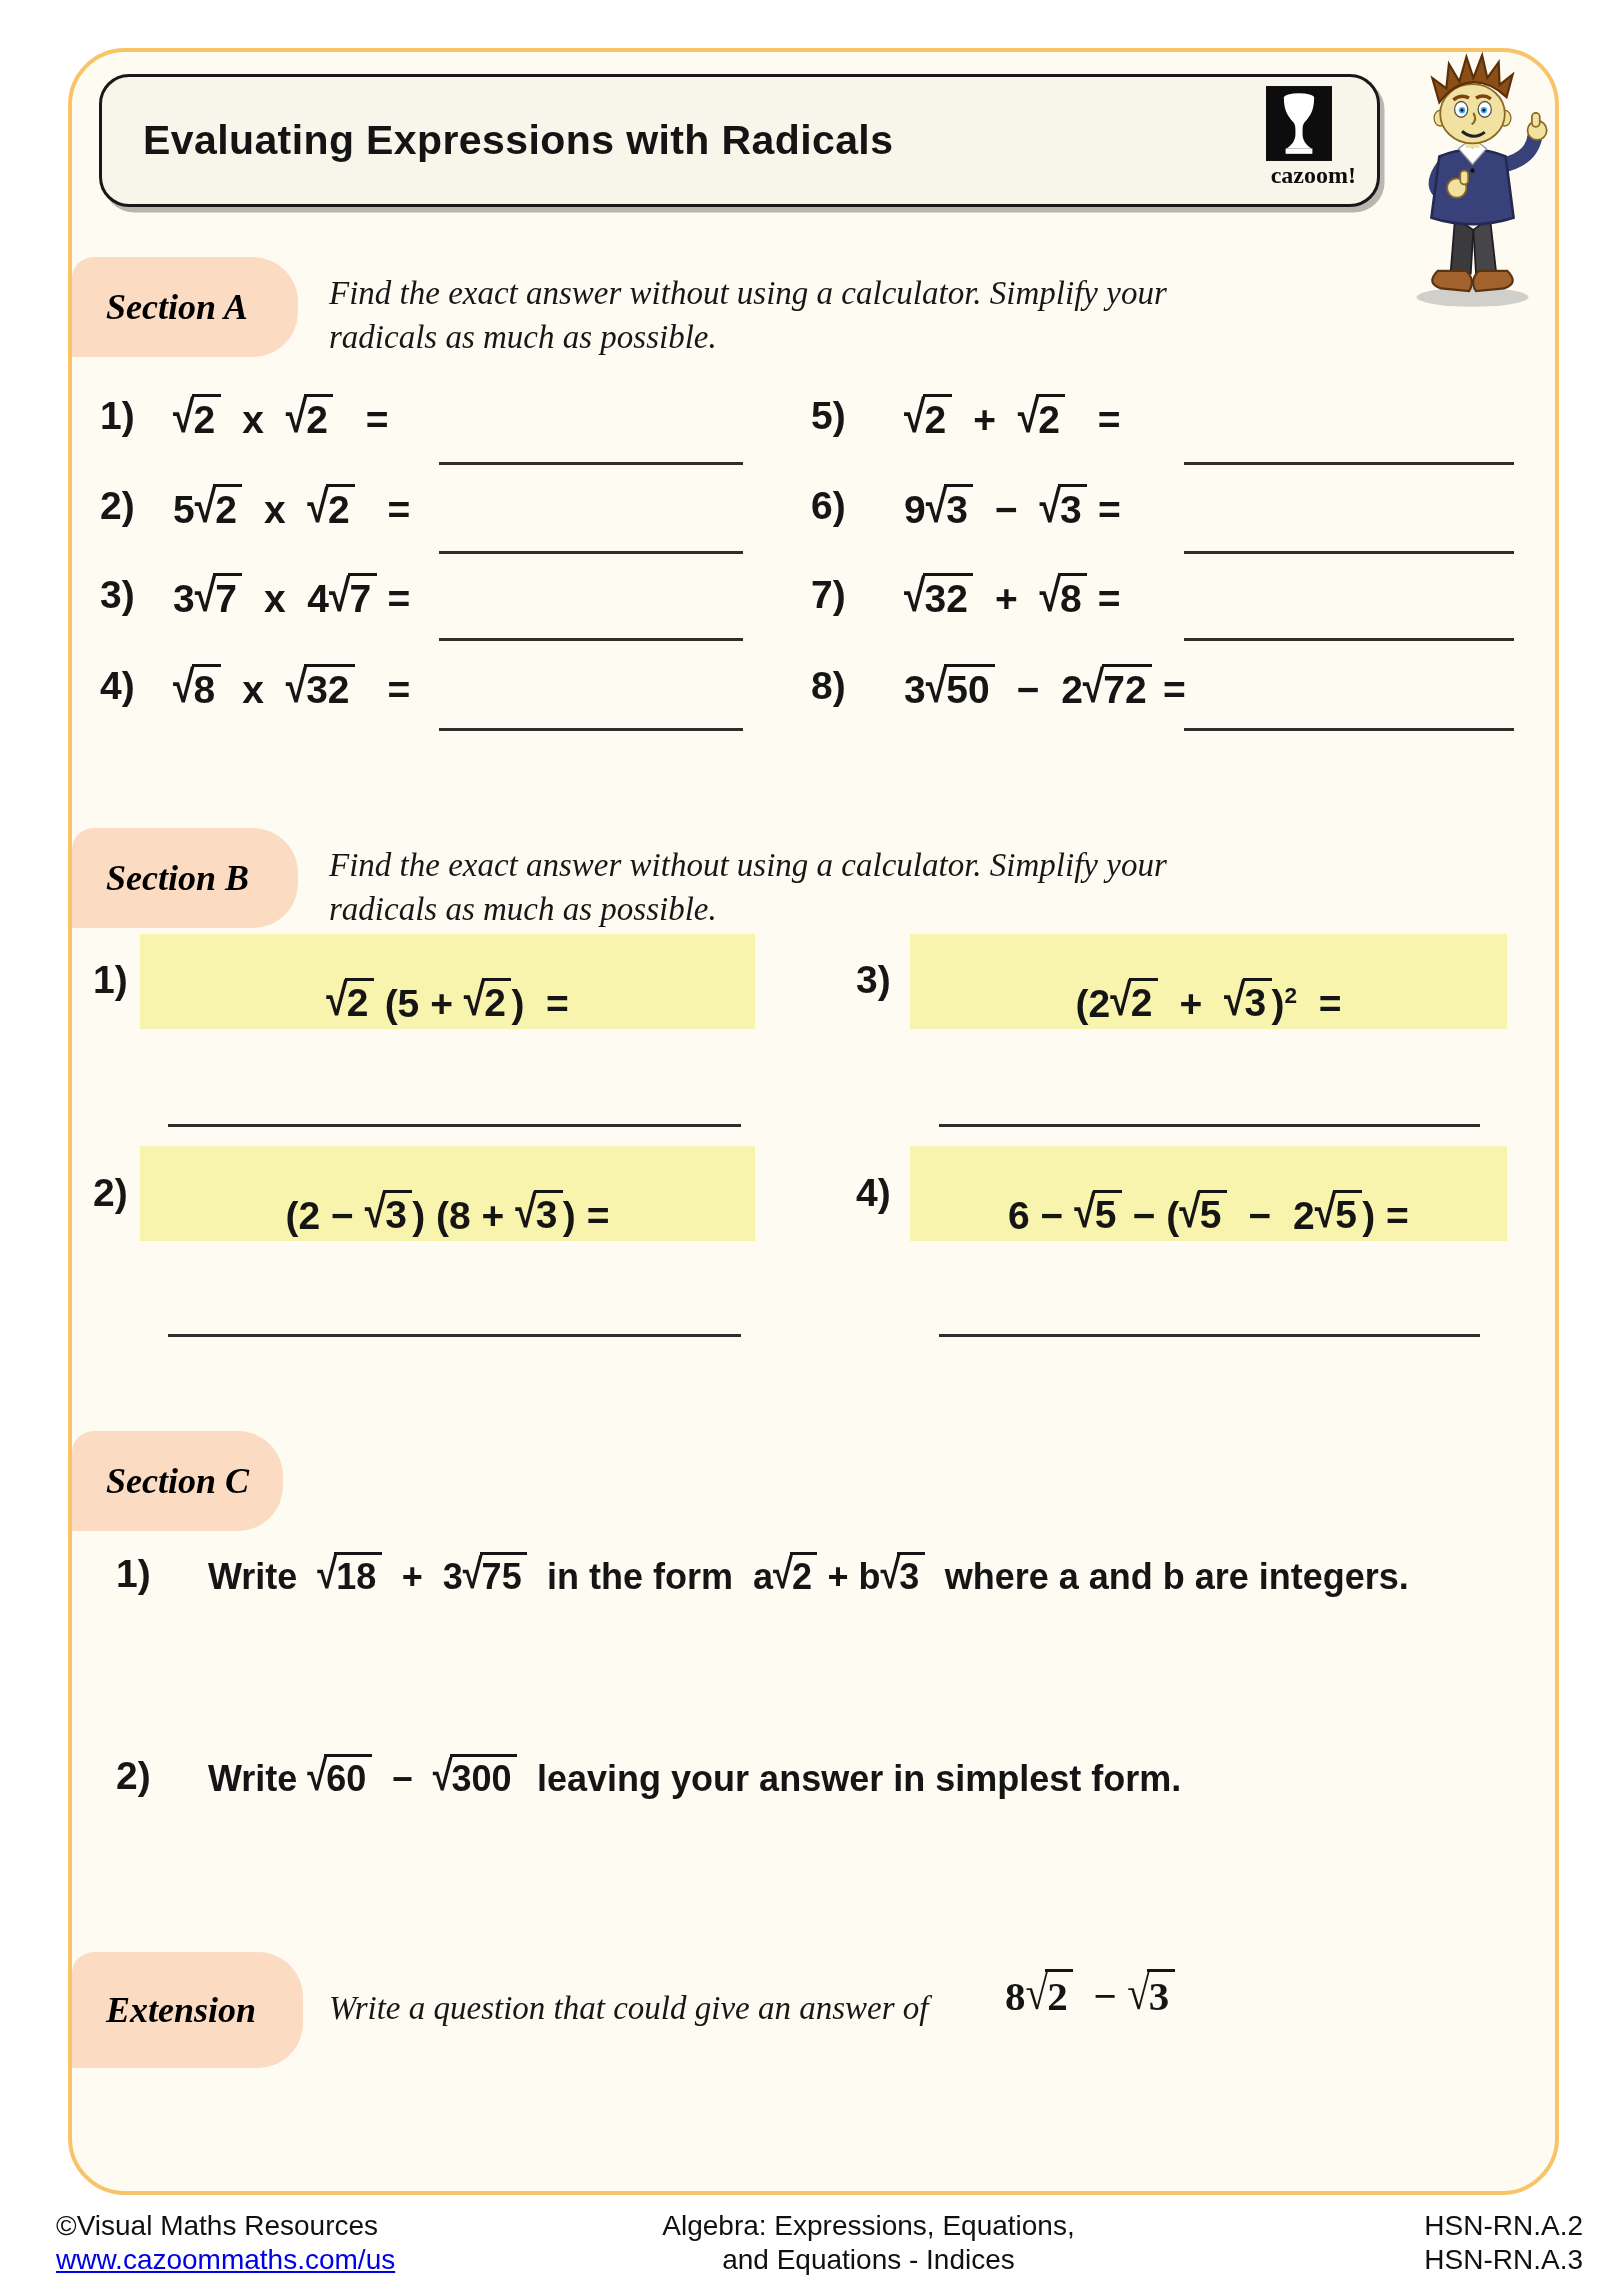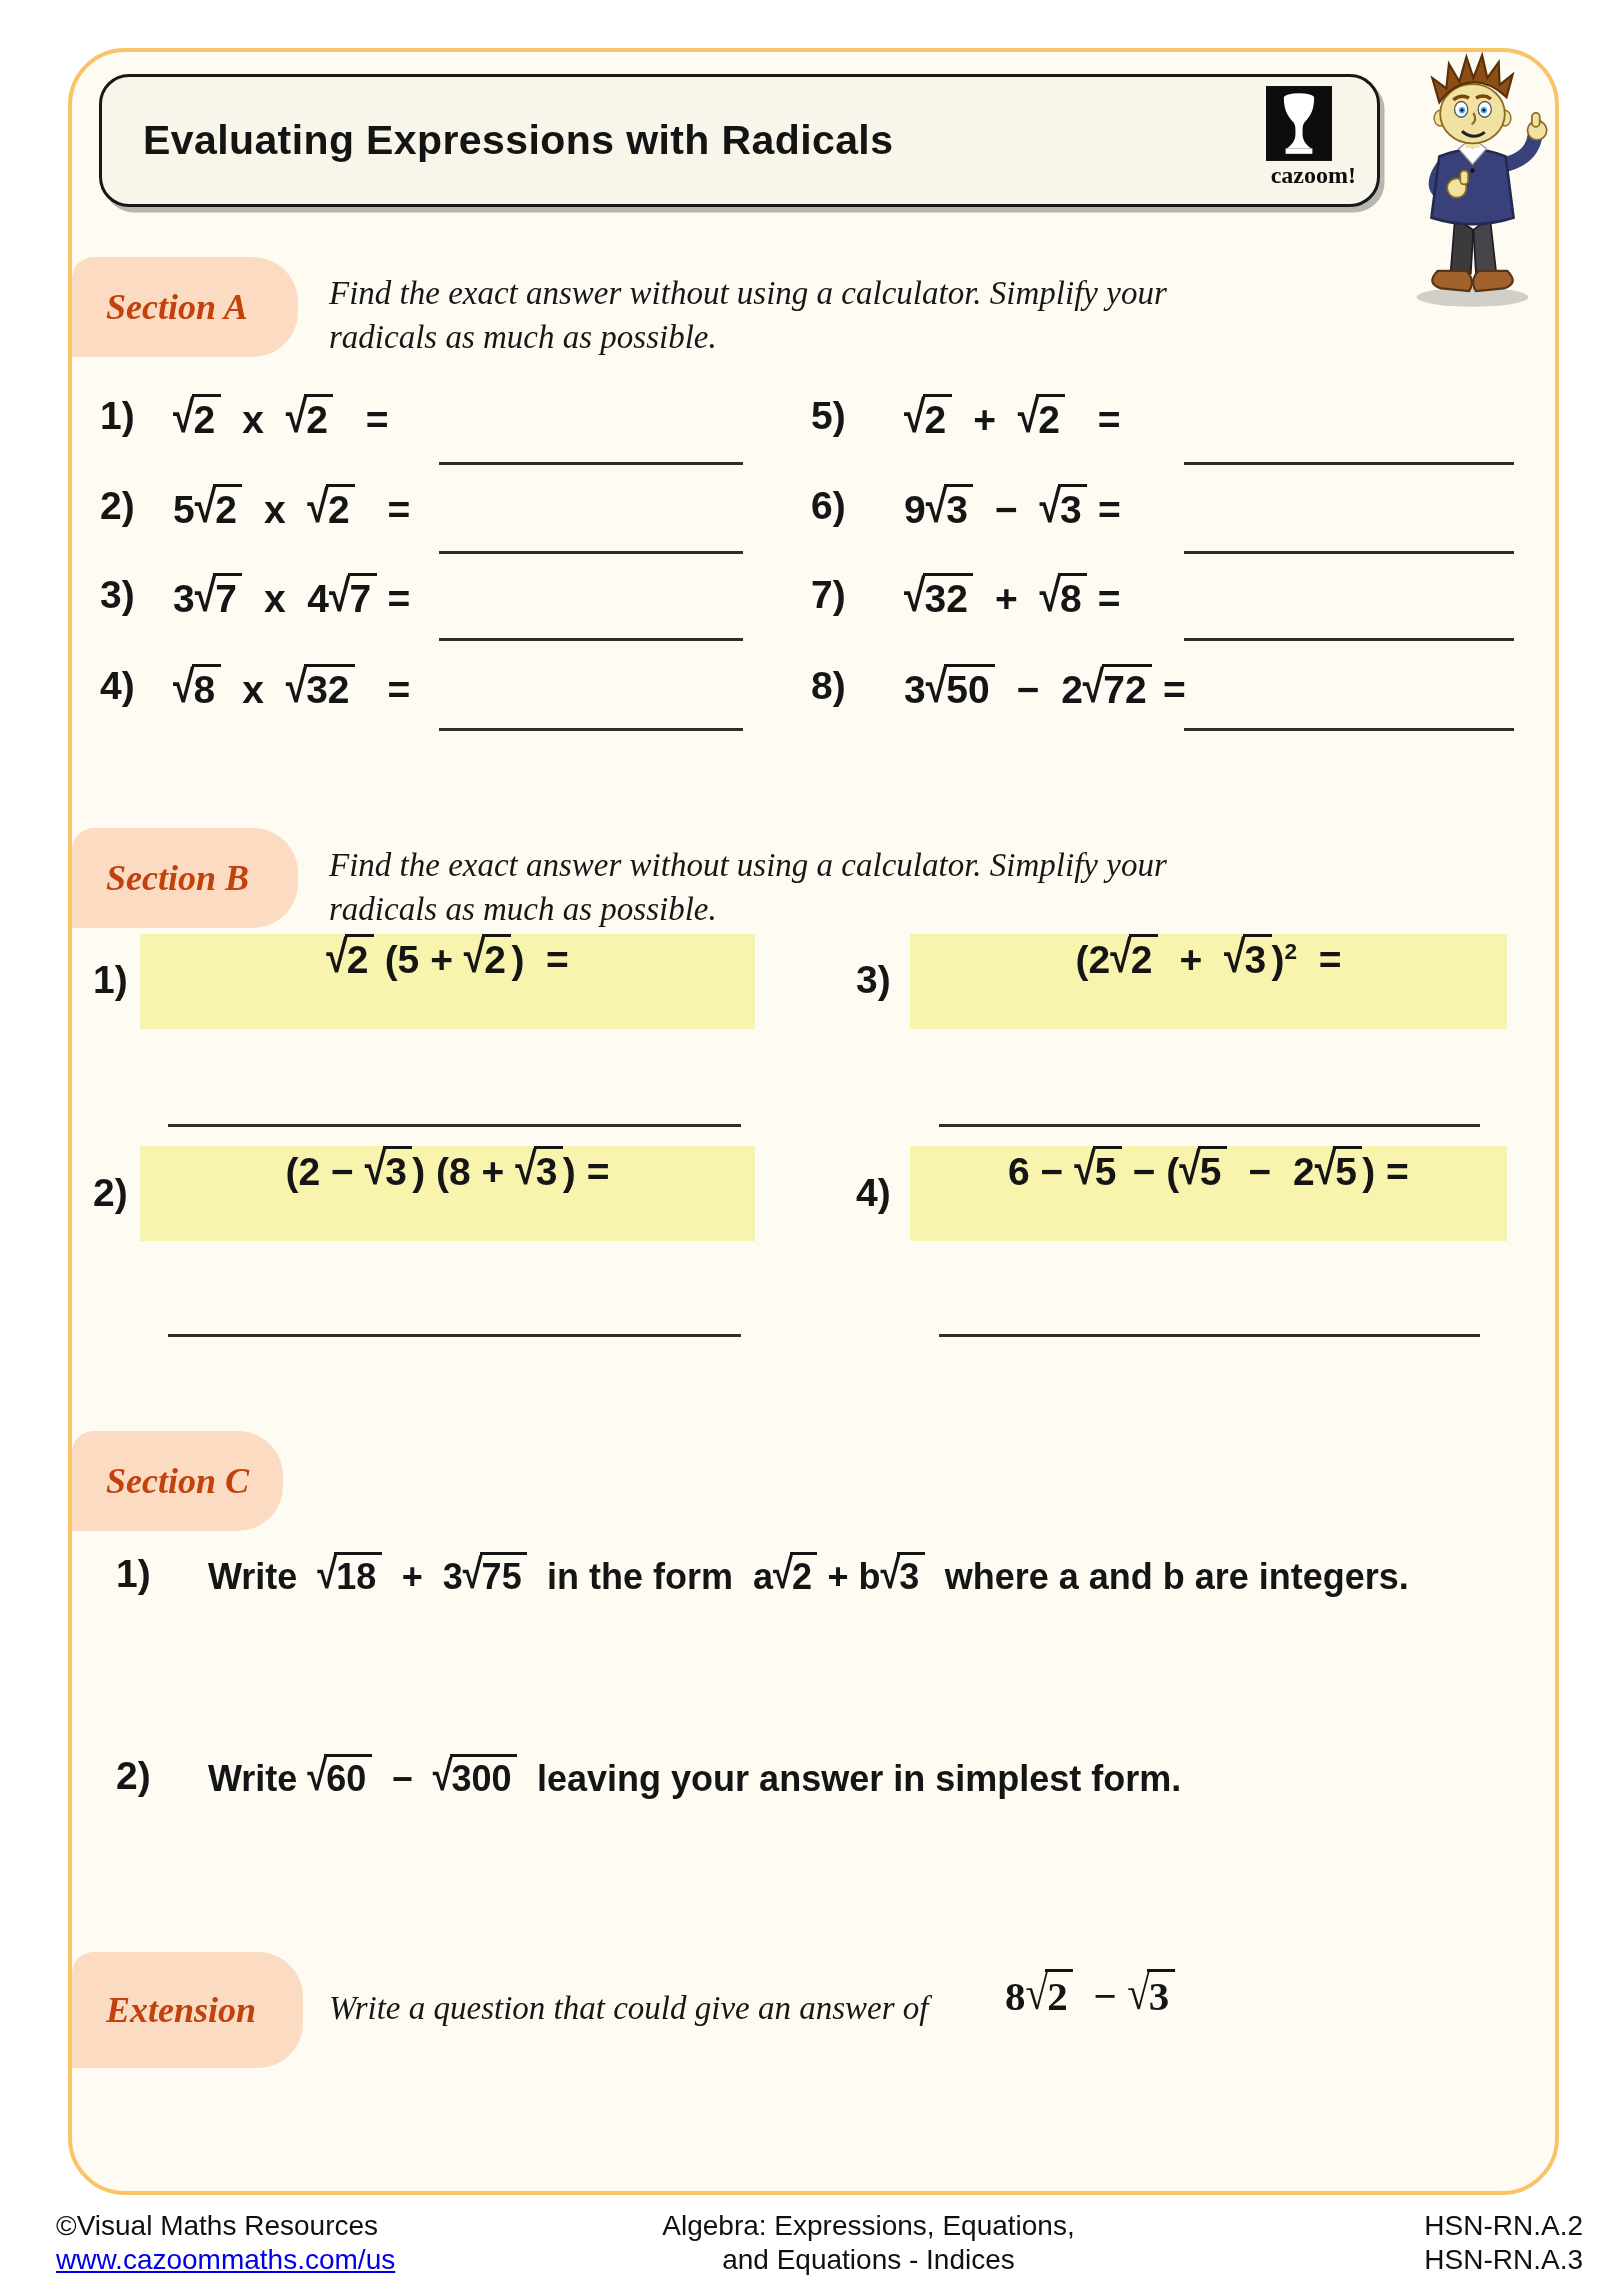--- a/index.html
+++ b/index.html
@@ -19,40 +19,40 @@
   .title{
     position:absolute;left:41px;top:0;height:127px;display:flex;align-items:center;
     font-size:41px;font-weight:700;letter-spacing:0.4px;color:#141414;
   }
   .logo{position:absolute;left:1241px;top:86px;width:115px;text-align:right;}
   .logo .box{width:66px;height:75px;margin:0 auto;display:block;}
   .logo .word{font-family:"Liberation Serif",serif;font-weight:700;font-size:24px;color:#0d0d0d;margin-top:0.9px;}
   .character{position:absolute;left:1384px;top:50px;width:177px;height:262px;}
 
   .slabel{
-    position:absolute;left:72px;background:#FBDCC3;color:#c2410c;
+    position:absolute;left:72px;background:#FBDCC3;color:#000000;
     border-radius:21.5px 45px 45px 0;display:flex;align-items:center;
     padding-left:34px;box-sizing:border-box;
     font-family:"Liberation Serif",serif;font-style:italic;font-weight:700;font-size:36px;
   }
   .instr{
     position:absolute;left:310px;font-family:"Liberation Serif",serif;font-style:italic;
     font-size:33px;line-height:1.34;color:#171717;margin-left:19px;
   }
   .math{font-weight:700;color:#151515;font-size:39px;line-height:1.3;white-space:nowrap;}
   .mtxt{white-space:pre;}
   .sq{display:inline-block;white-space:nowrap;}
   .sq .rs{display:inline-block;transform:scaleY(1.16);transform-origin:50% 88%;}
   .sq .rv{display:inline-block;border-top:3.6px solid #151515;padding:2.7px 5.4px 0 1.8px;margin-left:-2.7px;line-height:1.05;}
   .msup{font-size:58%;vertical-align:super;line-height:0;}
   .arow{position:absolute;display:flex;align-items:flex-start;}
   .pnum{font-size:39px;font-weight:700;width:73px;flex:none;}
   .aline{position:absolute;border-top:3.6px solid #2e2e2e;height:0;}
   .ybox{
-    position:absolute;background:#F9F4AD;display:flex;align-items:flex-start;justify-content:center;
+    position:absolute;background:#F9F4AD;display:flex;align-items:flex-end;justify-content:center;
   }
   .bnum{position:absolute;font-size:39px;font-weight:700;}
   .crow{position:absolute;display:flex;align-items:flex-start;}
   .crow .pnum{width:68px;}
   .crow .math{font-size:36px;white-space:normal;margin-left:24px;}
   .ext-math{position:absolute;font-size:41px;}
   .footer-txt{position:absolute;font-size:28px;color:#101010;line-height:1.22;}
   .footer-link{color:#0000E6;text-decoration:underline;}
   .f-center{text-align:center;}
   .f-right{text-align:right;}

